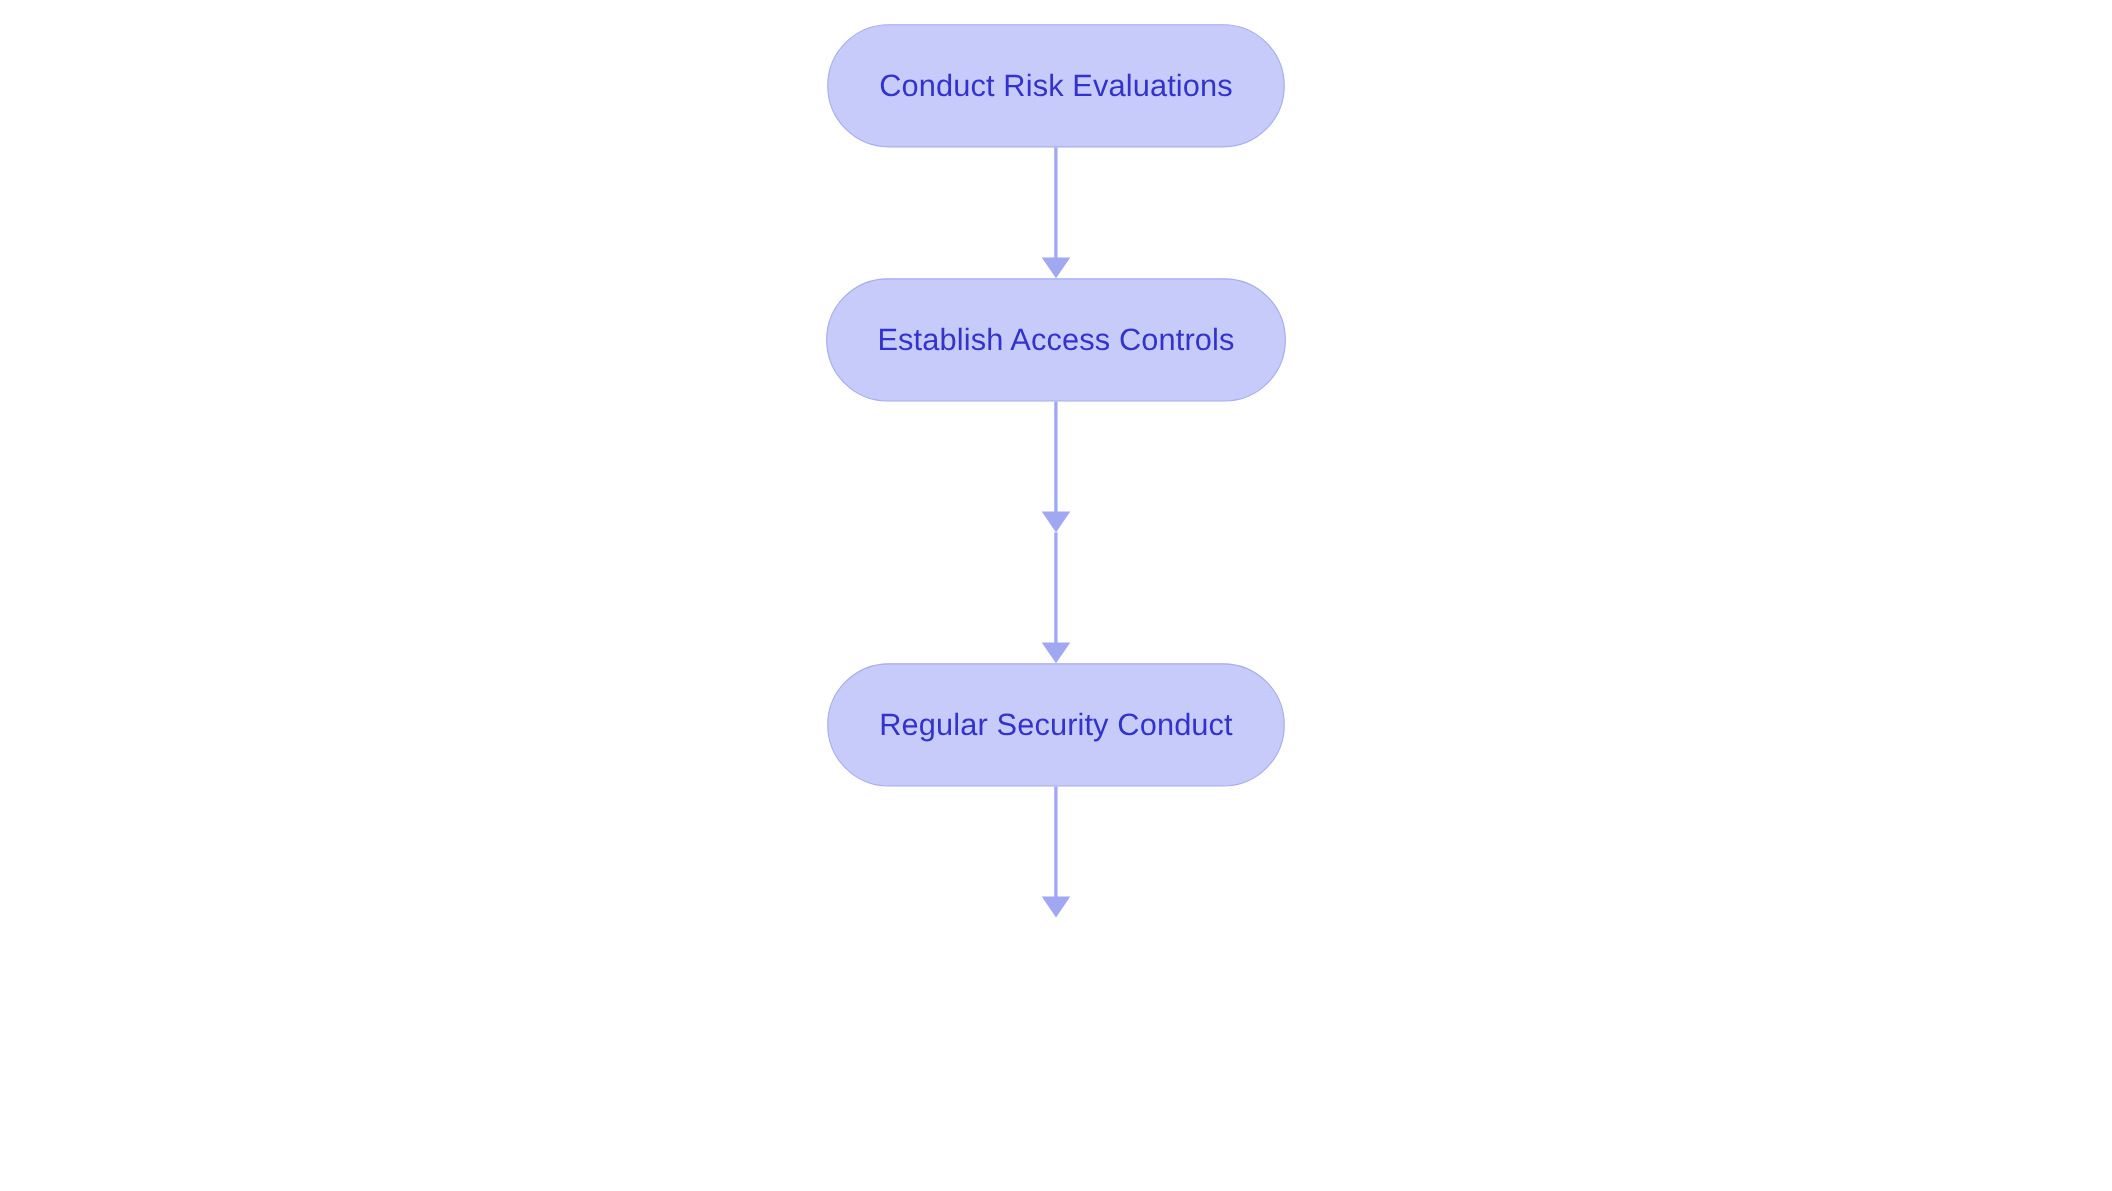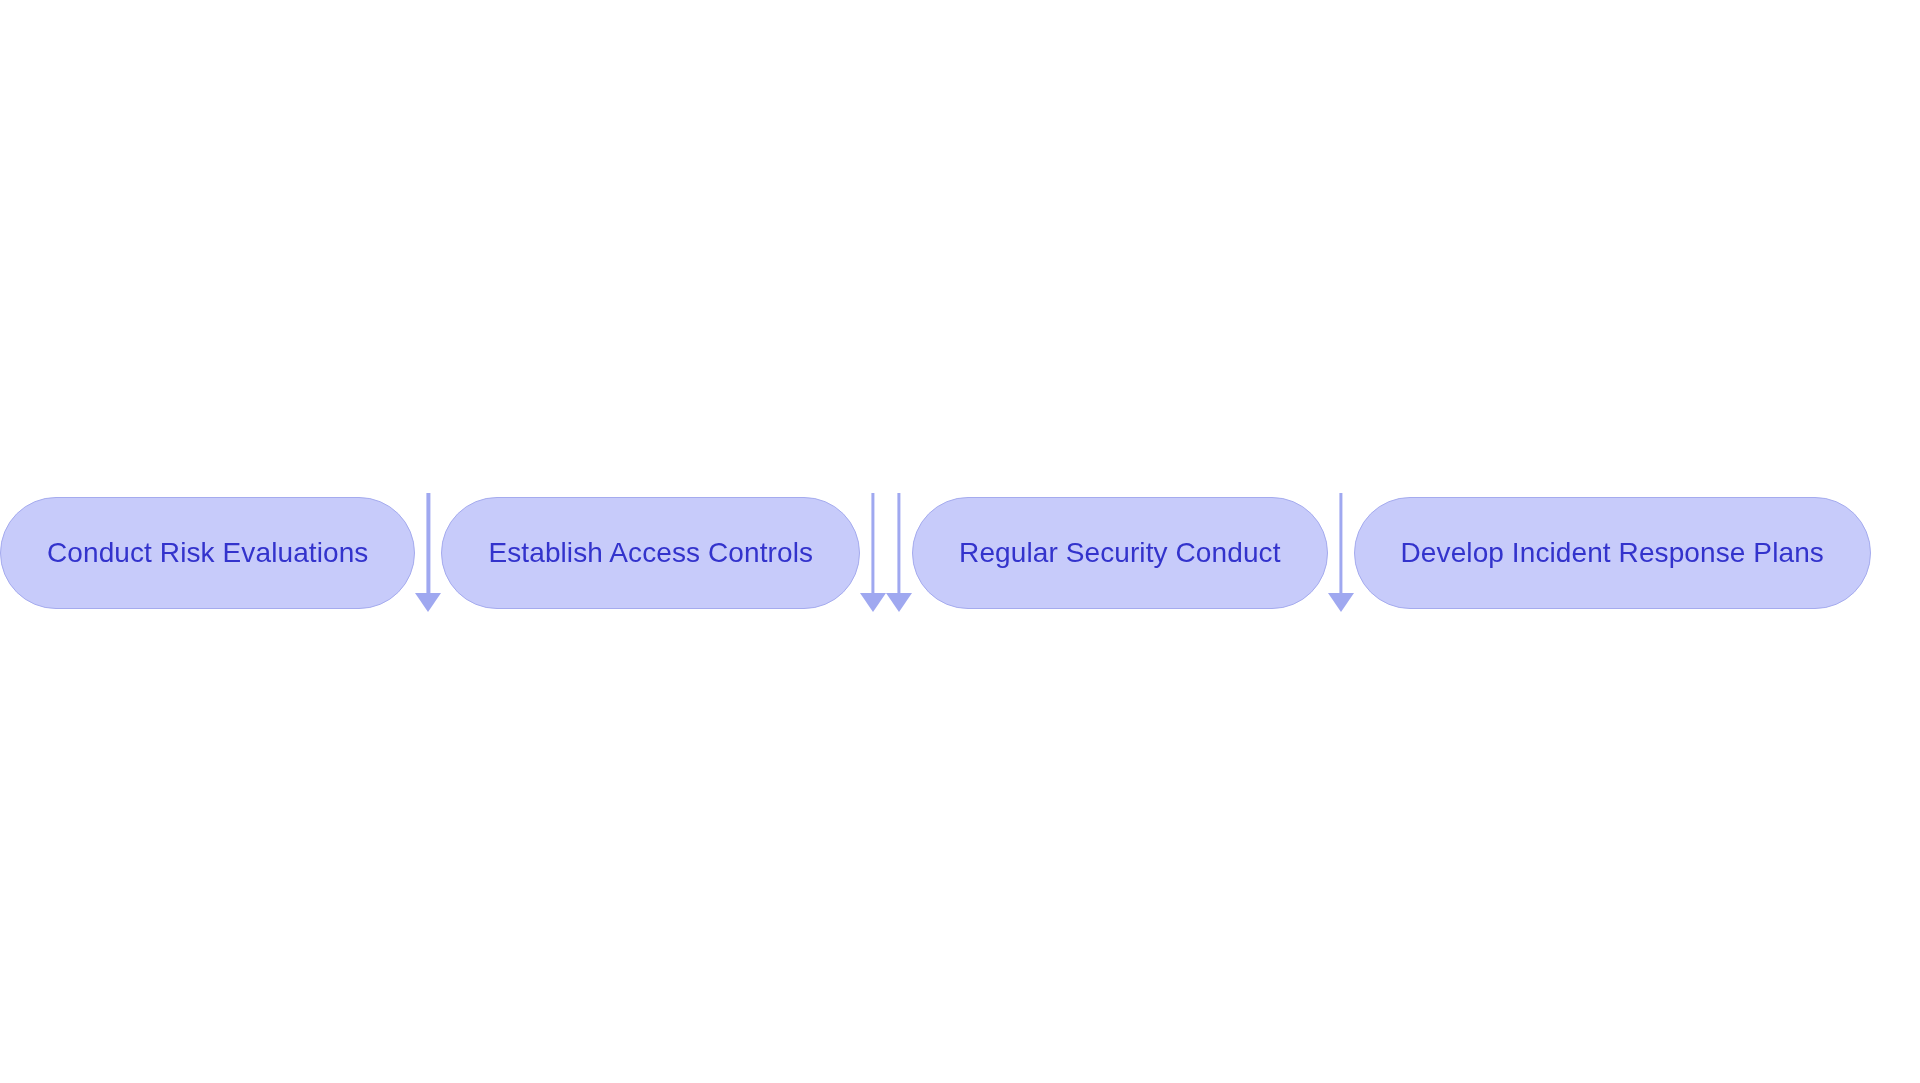--- a/index.html
+++ b/index.html
@@ -23,20 +23,21 @@
   }
 
   
   .flow-column {
     position: absolute;
     left: 0;
     top: 0;
     width: 1920px;
     height: 1083px;
     display: flex;
+    flex-direction: column;
     align-items: center;
     justify-content: flex-start;
     padding-top: 22px;
     box-sizing: border-box;
   }
 
   
   .node {
     box-sizing: border-box;
     height: 112px;
@@ -118,18 +119,15 @@
 
     <div class="node">
       <span class="node-label">Regular Security Conduct</span>
     </div>
 
     <div class="connector">
       <div class="conn-line"></div>
       <div class="conn-arrowhead"></div>
     </div>
 
-    <div class="node">
-      <span class="node-label">Develop Incident Response Plans</span>
-    </div>
 
   </div>
 </div>
 
 </body></html>

